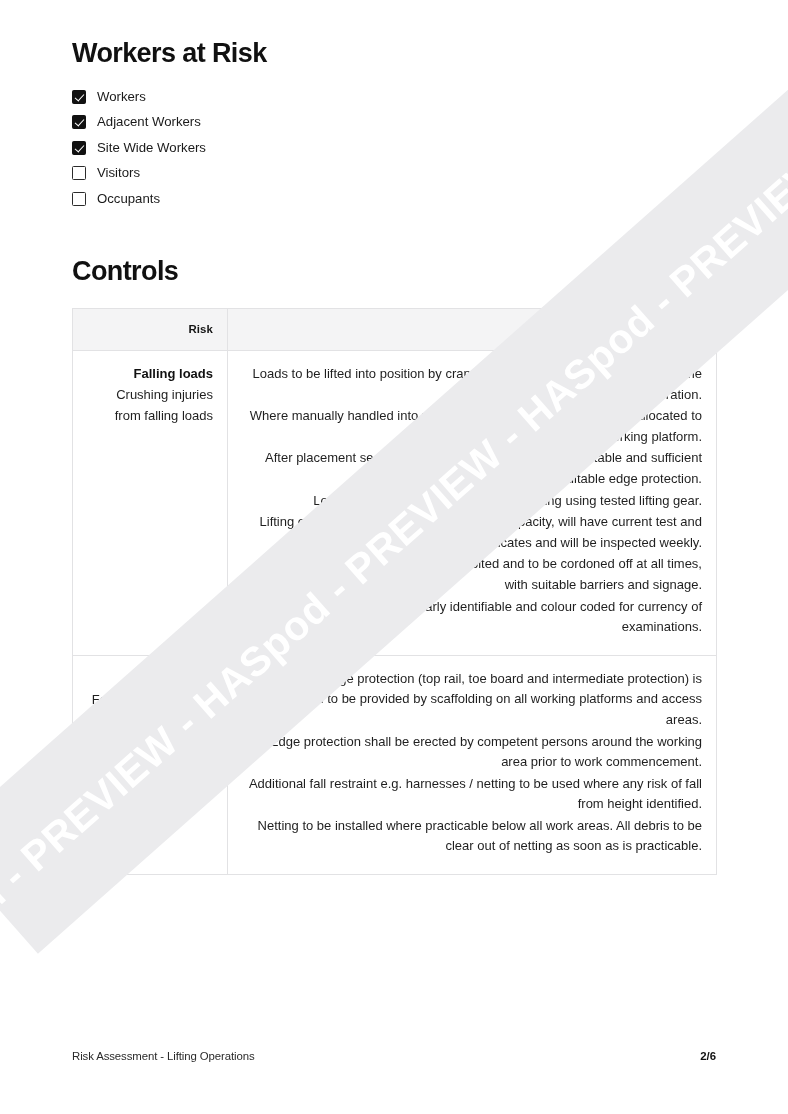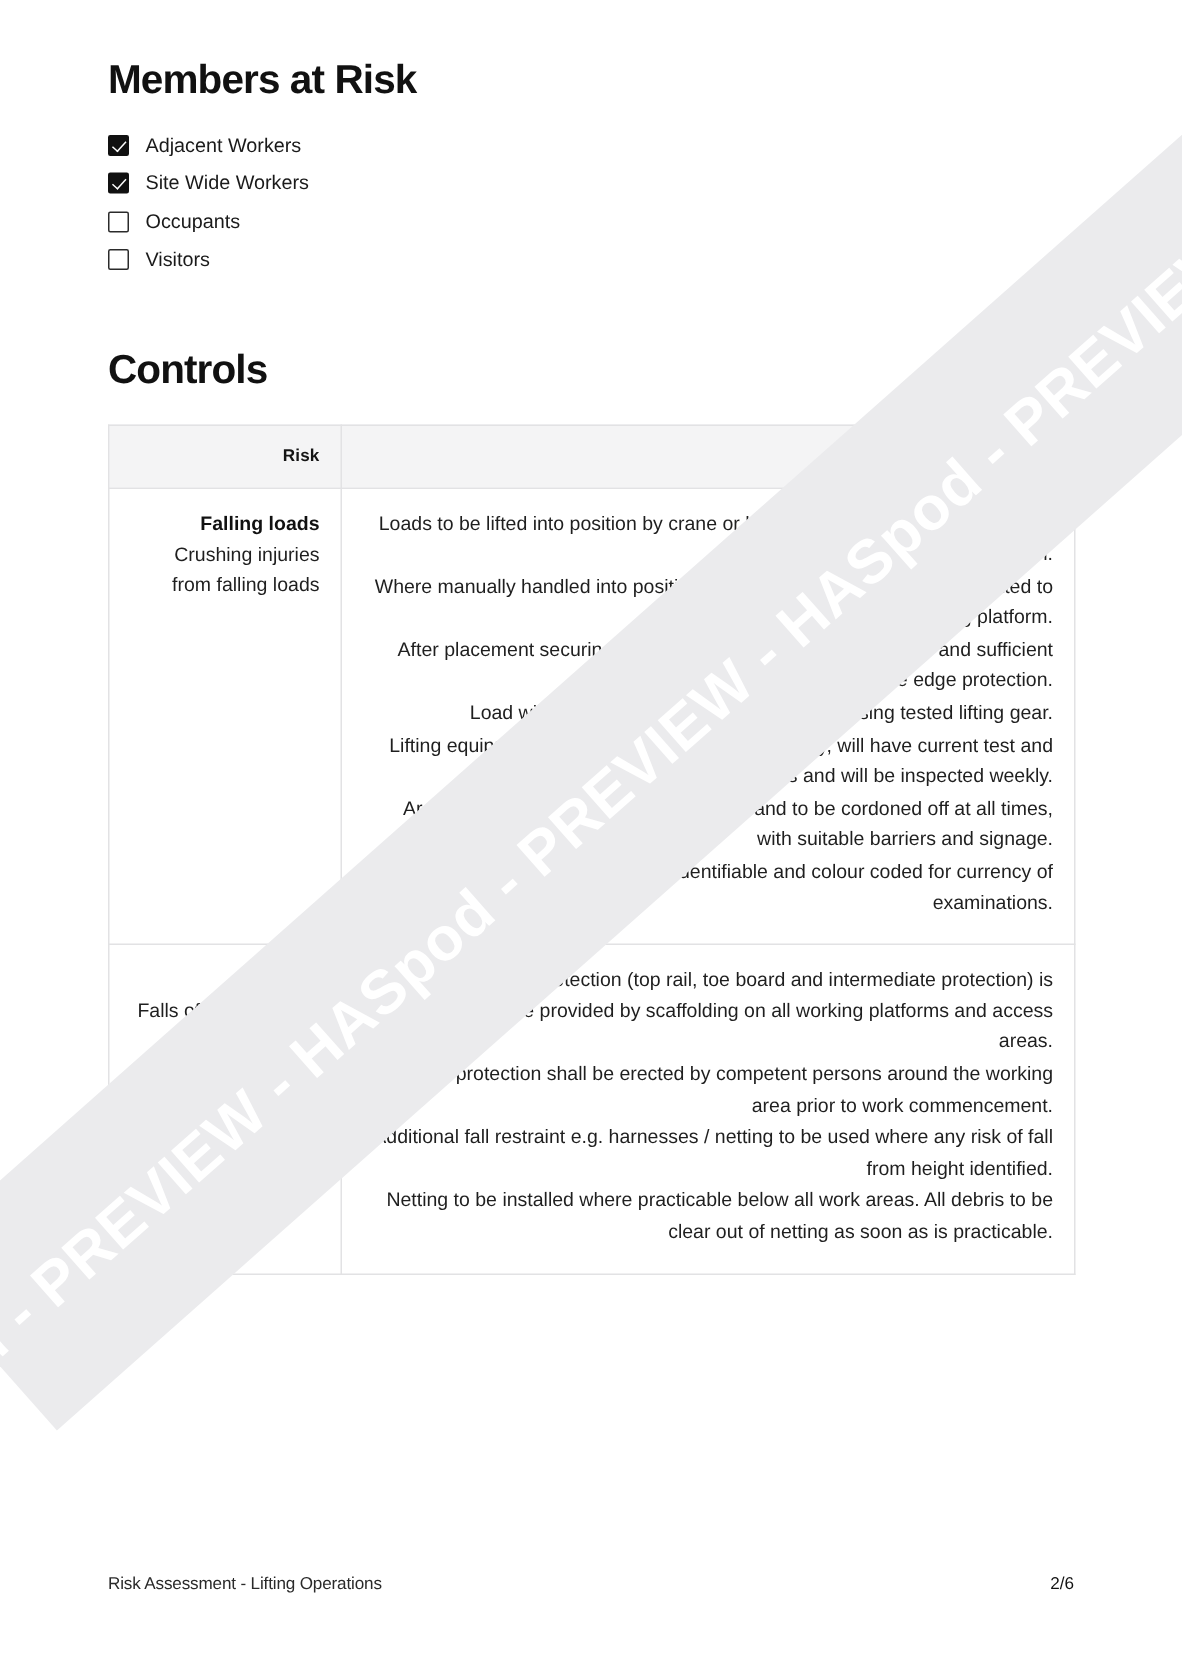--- a/index.html
+++ b/index.html
@@ -149,21 +149,21 @@
     justify-content: space-between;
     align-items: center;
   }
   .footer-title {
     font-size: 11.4px;
     color: #2a2a2a;
     letter-spacing: -0.1px;
   }
   .footer-page {
     font-size: 11.4px;
-    font-weight: 400;
+    font-weight: 700;
     color: #111111;
   }
 
   
   .watermark {
     position: absolute;
     left: -190px;
     top: 352px;
     width: 1420px;
     height: 150px;
@@ -184,38 +184,42 @@
     white-space: nowrap;
     letter-spacing: 0.5px;
   }
 </style>
 </head>
 <body>
 
 <div class="page">
 
 
-  <h1 class="section-title people">Members at Risk</h1>
+  <h1 class="section-title people">Workers at Risk</h1>
 
   <div class="checklist">
+    <div class="check-row">
+      <span class="checkbox checked"></span>
+      <span class="check-label">Workers</span>
+    </div>
     <div class="check-row">
       <span class="checkbox checked"></span>
       <span class="check-label">Adjacent Workers</span>
     </div>
     <div class="check-row">
       <span class="checkbox checked"></span>
       <span class="check-label">Site Wide Workers</span>
     </div>
     <div class="check-row">
       <span class="checkbox"></span>
+      <span class="check-label">Visitors</span>
+    </div>
+    <div class="check-row">
+      <span class="checkbox"></span>
       <span class="check-label">Occupants</span>
-    </div>
-    <div class="check-row">
-      <span class="checkbox"></span>
-      <span class="check-label">Visitors</span>
     </div>
   </div>
 
   <h1 class="section-title controls">Controls</h1>
 
   <table class="controls-table">
     <thead>
       <tr>
         <th class="col-risk">Risk</th>
         <th class="col-measures">Control Measures</th>

